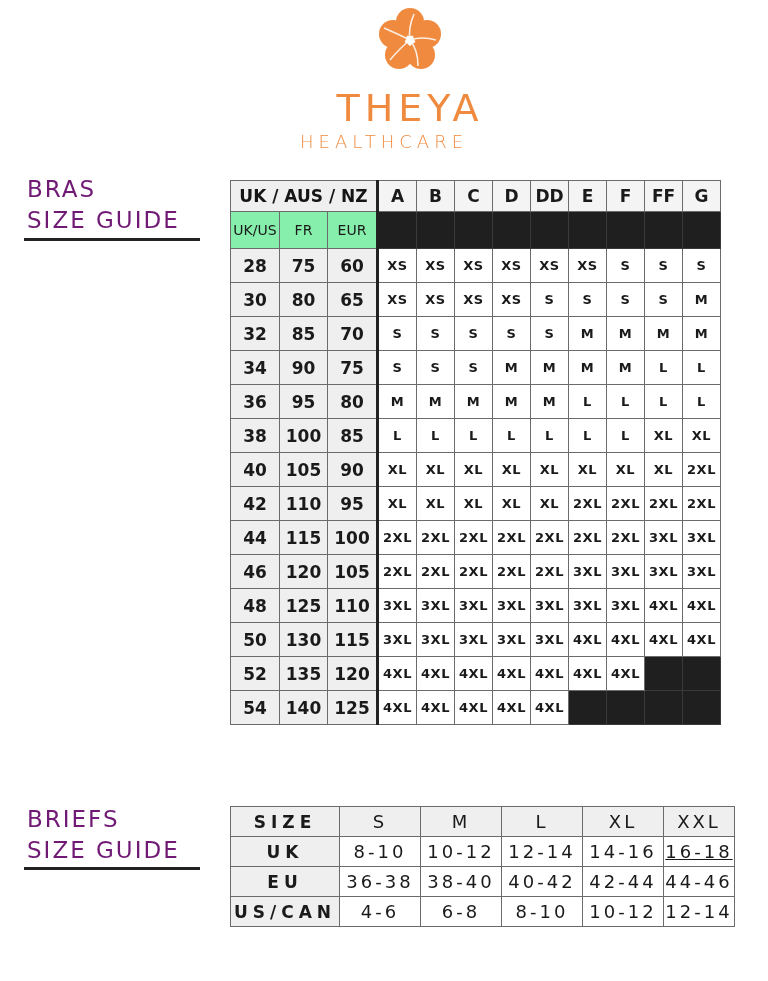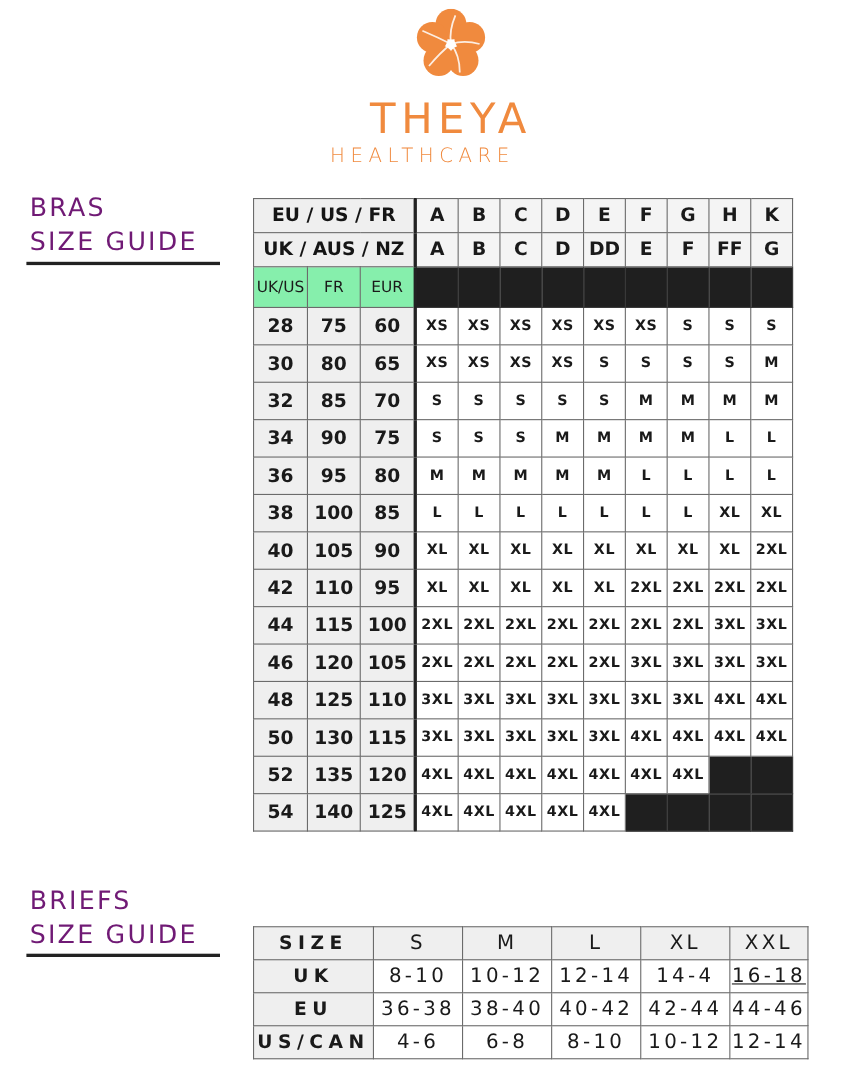--- a/index.html
+++ b/index.html
@@ -17,21 +17,21 @@
   .bras td{border:1.5px solid #6b6b6b;text-align:center;padding:0;font-weight:bold;}
   .bras .lbl{background:#efefef;font-size:17px;font-weight:bold;color:#151515;}
   .bras .hdr{height:30px;font-size:17px;}
   .bras .cup{width:37px;background:#f4f4f4;font-size:17px;}
   .bras .sub{height:36px;font-size:14px;font-weight:normal;background:#86efac;}
   .bras .row td{height:33px;}
   .bras .num{font-size:17px;font-weight:bold;background:#efefef;}
   .bras .sz{font-size:13px;font-weight:900;background:#fff;letter-spacing:0.5px;font-family:"DejaVu Sans",sans-serif;}
   .bras .blk{background:#1f1f1f;border-color:#3a3a3a;}
   .bras .div{border-right:3px solid #222;}
-  .briefs{left:230px;top:842px;}
+  .briefs{left:230px;top:806px;}
   .briefs td{border:1.5px solid #6b6b6b;text-align:center;padding:0;height:29px;font-size:18px;letter-spacing:3px;}
   .briefs .rh{background:#efefef;font-weight:bold;width:108px;font-size:17px;letter-spacing:5px;}
   .briefs .ch{background:#efefef;}
   .briefs .c{width:80px;}
 </style>
 </head>
 <body>
 
 <div class="logo" style="height:150px;">
   <svg width="64" height="64" viewBox="0 0 64 64">
@@ -57,32 +57,20 @@
 
 <div class="section-title" style="top:174px;">
   <span class="line">BRAS</span>
   <span class="line">SIZE GUIDE</span>
 </div>
 <div class="section-underline" style="top:238px;"></div>
 
 <table class="bras">
   <tbody id="bras-body">
     <tr>
-      <td class="lbl hdr div" colspan="3">EU / US / FR</td>
-    <td class="cup">A</td>
-        <td class="cup">B</td>
-        <td class="cup">C</td>
-        <td class="cup">D</td>
-        <td class="cup">E</td>
-        <td class="cup">F</td>
-        <td class="cup">G</td>
-        <td class="cup">H</td>
-        <td class="cup">K</td>
-      </tr>
-    <tr>
       <td class="lbl hdr div" colspan="3">UK / AUS / NZ</td>
     <td class="cup">A</td>
         <td class="cup">B</td>
         <td class="cup">C</td>
         <td class="cup">D</td>
         <td class="cup">DD</td>
         <td class="cup">E</td>
         <td class="cup">F</td>
         <td class="cup">FF</td>
         <td class="cup">G</td>
@@ -314,21 +302,21 @@
         <td class="c ch">M</td>
         <td class="c ch">L</td>
         <td class="c ch">XL</td>
         <td class="c ch" style="width: 70px;">XXL</td>
       </tr>
       <tr>
         <td class="rh">UK</td>
         <td class="c">8-10</td>
         <td class="c">10-12</td>
         <td class="c">12-14</td>
-        <td class="c">14-4</td>
+        <td class="c">14-16</td>
         <td class="c" style="width: 70px; text-decoration: underline;">16-18</td>
       </tr>
       <tr>
         <td class="rh">EU</td>
         <td class="c">36-38</td>
         <td class="c">38-40</td>
         <td class="c">40-42</td>
         <td class="c">42-44</td>
         <td class="c" style="width: 70px;">44-46</td>
       </tr>

